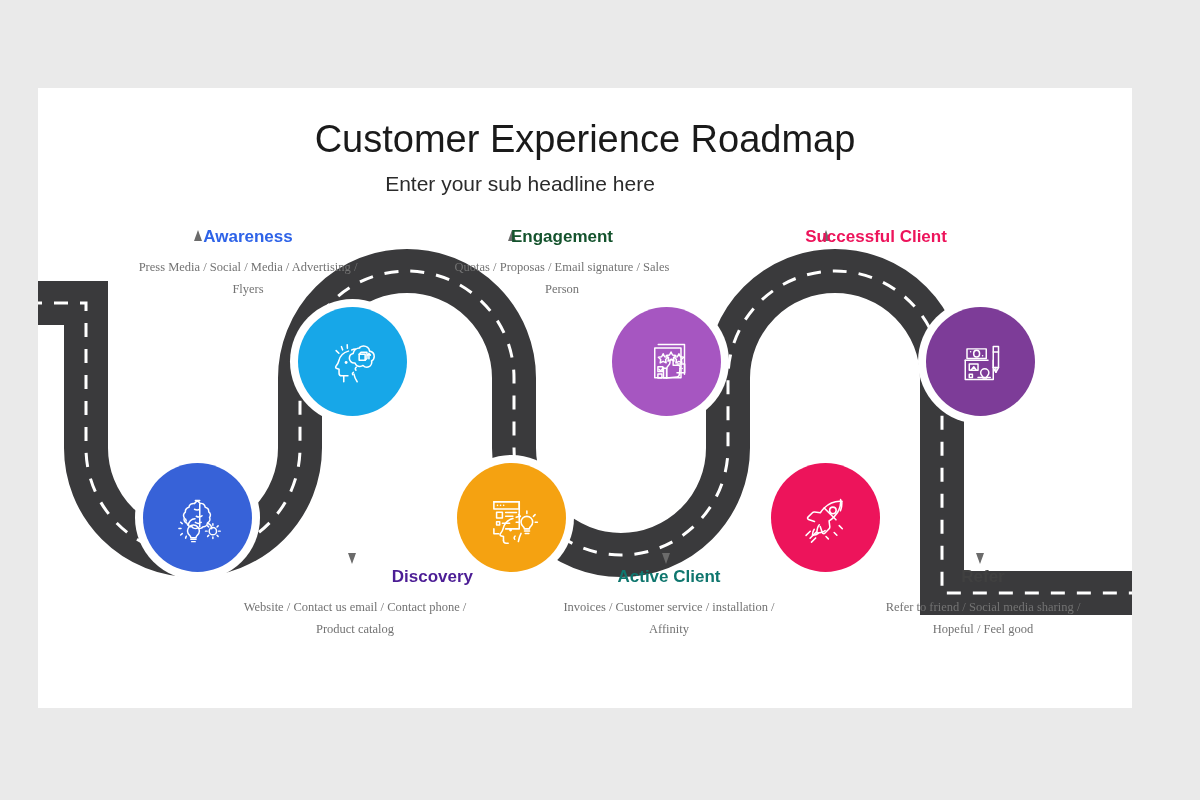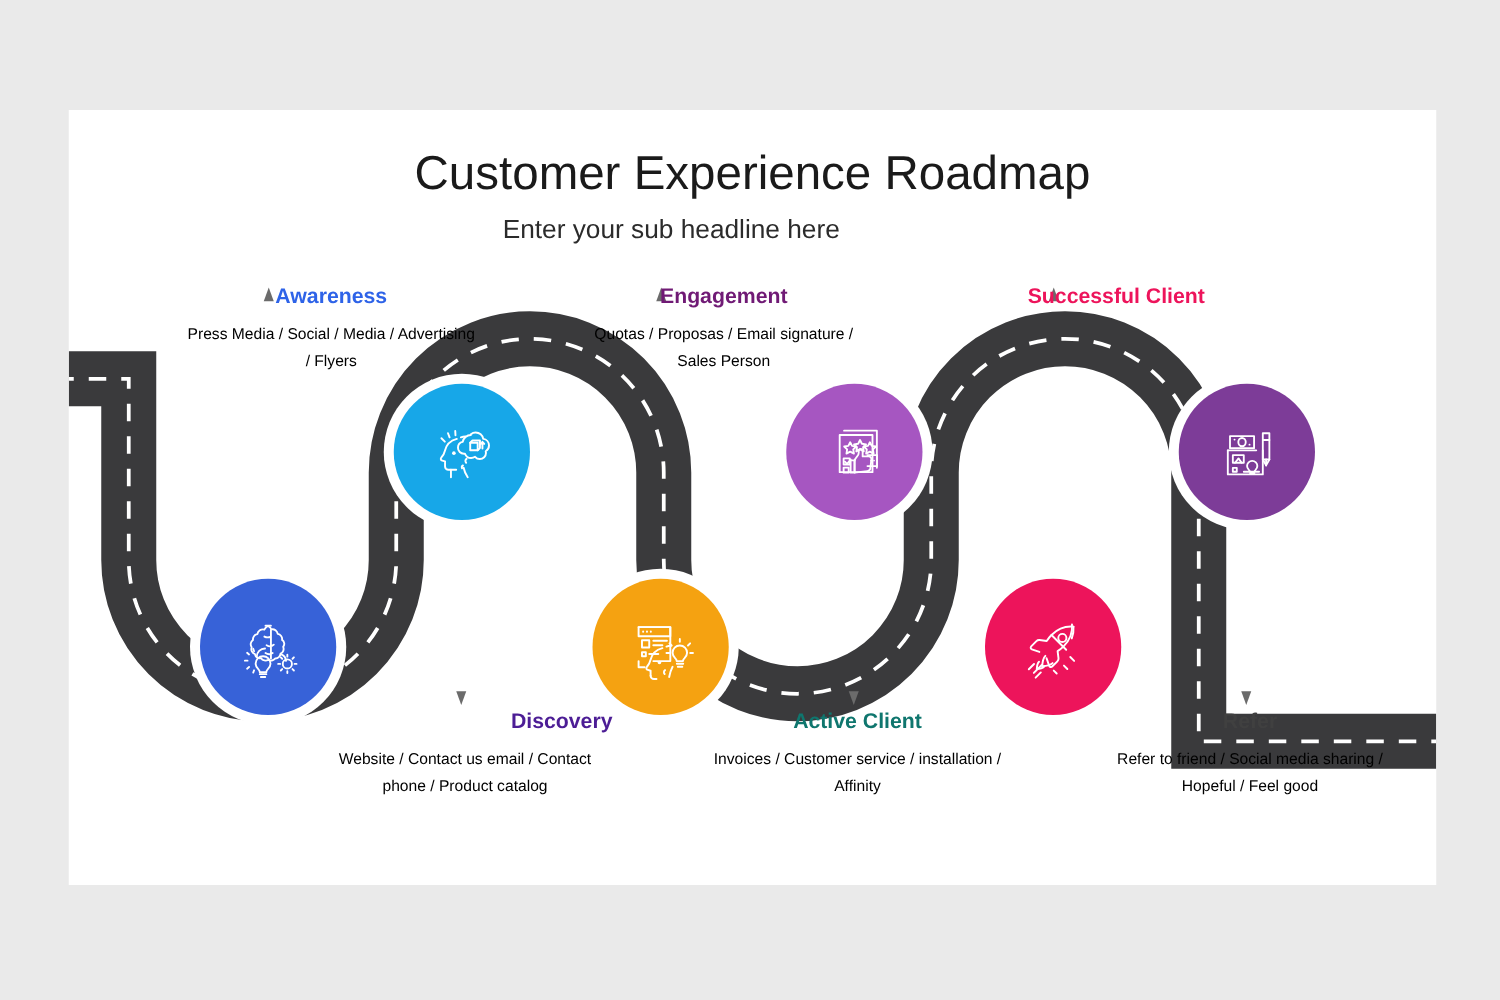--- a/index.html
+++ b/index.html
@@ -4,21 +4,21 @@
 <style>
   html,body{margin:0;padding:0;}
   body{
     width:1200px;height:800px;
     background:#EAEAEA;
     font-family:"Liberation Sans", sans-serif;
     overflow:hidden;
   }
   #stage{position:relative;width:1200px;height:800px;}
   #card{
-    position:absolute;left:55px;top:88px;width:1094px;height:620px;
+    position:absolute;left:38px;top:88px;width:1094px;height:620px;
     background:#FFFFFF;overflow:hidden;
   }
   #title{
     position:absolute;left:0;top:30px;width:1094px;text-align:center;
     font-size:38px;font-weight:400;color:#1A1A1A;letter-spacing:0px;
   }
   #subtitle{
     position:absolute;left:0;top:84px;width:964px;text-align:center;
     font-size:21px;font-weight:400;color:#2B2B2B;
   }
@@ -26,21 +26,21 @@
   .node{
     position:absolute;border-radius:50%;
     display:flex;align-items:center;justify-content:center;
     box-sizing:border-box;
   }
   .node svg{display:block;}
   .halo{position:absolute;border-radius:50%;background:#FFFFFF;}
   .connector{position:absolute;width:2px;}
   .label-block{position:absolute;text-align:center;}
   .label-title{font-size:17px;font-weight:bold;line-height:1.1;margin:0 0 10px 0;}
-  .label-desc{font-size:12.5px;color:#000000;line-height:1.75;margin:0;}
+  .label-desc{font-size:12.5px;color:#737373;line-height:1.75;margin:0;font-family:Liberation Serif, serif;}
 </style>
 </head>
 <body style="background: rgb(234, 234, 234);">
 
 <div id="stage">
   <div id="card" style="background: rgb(255, 255, 255);">
 
     <div id="title">Customer Experience Roadmap</div>
     <div id="subtitle">Enter your sub headline here</div>
 
@@ -234,21 +234,21 @@
         </svg>
       </span>
     </div>
 
     <div class="label-block" style="left:95px;top:140px;width:230px;">
       <p class="label-title" style="color: rgb(46, 99, 232);">Awareness</p>
       <p class="label-desc">Press Media / Social / Media / Advertising / Flyers</p>
     </div>
 
     <div class="label-block" style="left:409px;top:140px;width:230px;">
-      <p class="label-title" style="color: #701a75;">Engagement</p>
+      <p class="label-title" style="color: #14532d;">Engagement</p>
       <p class="label-desc">Quotas / Proposas / Email signature / Sales Person</p>
     </div>
 
     <div class="label-block" style="left:723px;top:140px;width:230px;">
       <p class="label-title" style="color: rgb(237, 20, 91);">Successful Client</p>
     </div>
 
     <div class="label-block" style="left:199px;top:480px;width:236px;">
       <p class="label-title" style="color: #4c1d95; text-align: right;">Discovery</p>
       <p class="label-desc">Website  / Contact us email / Contact phone / Product catalog</p>

